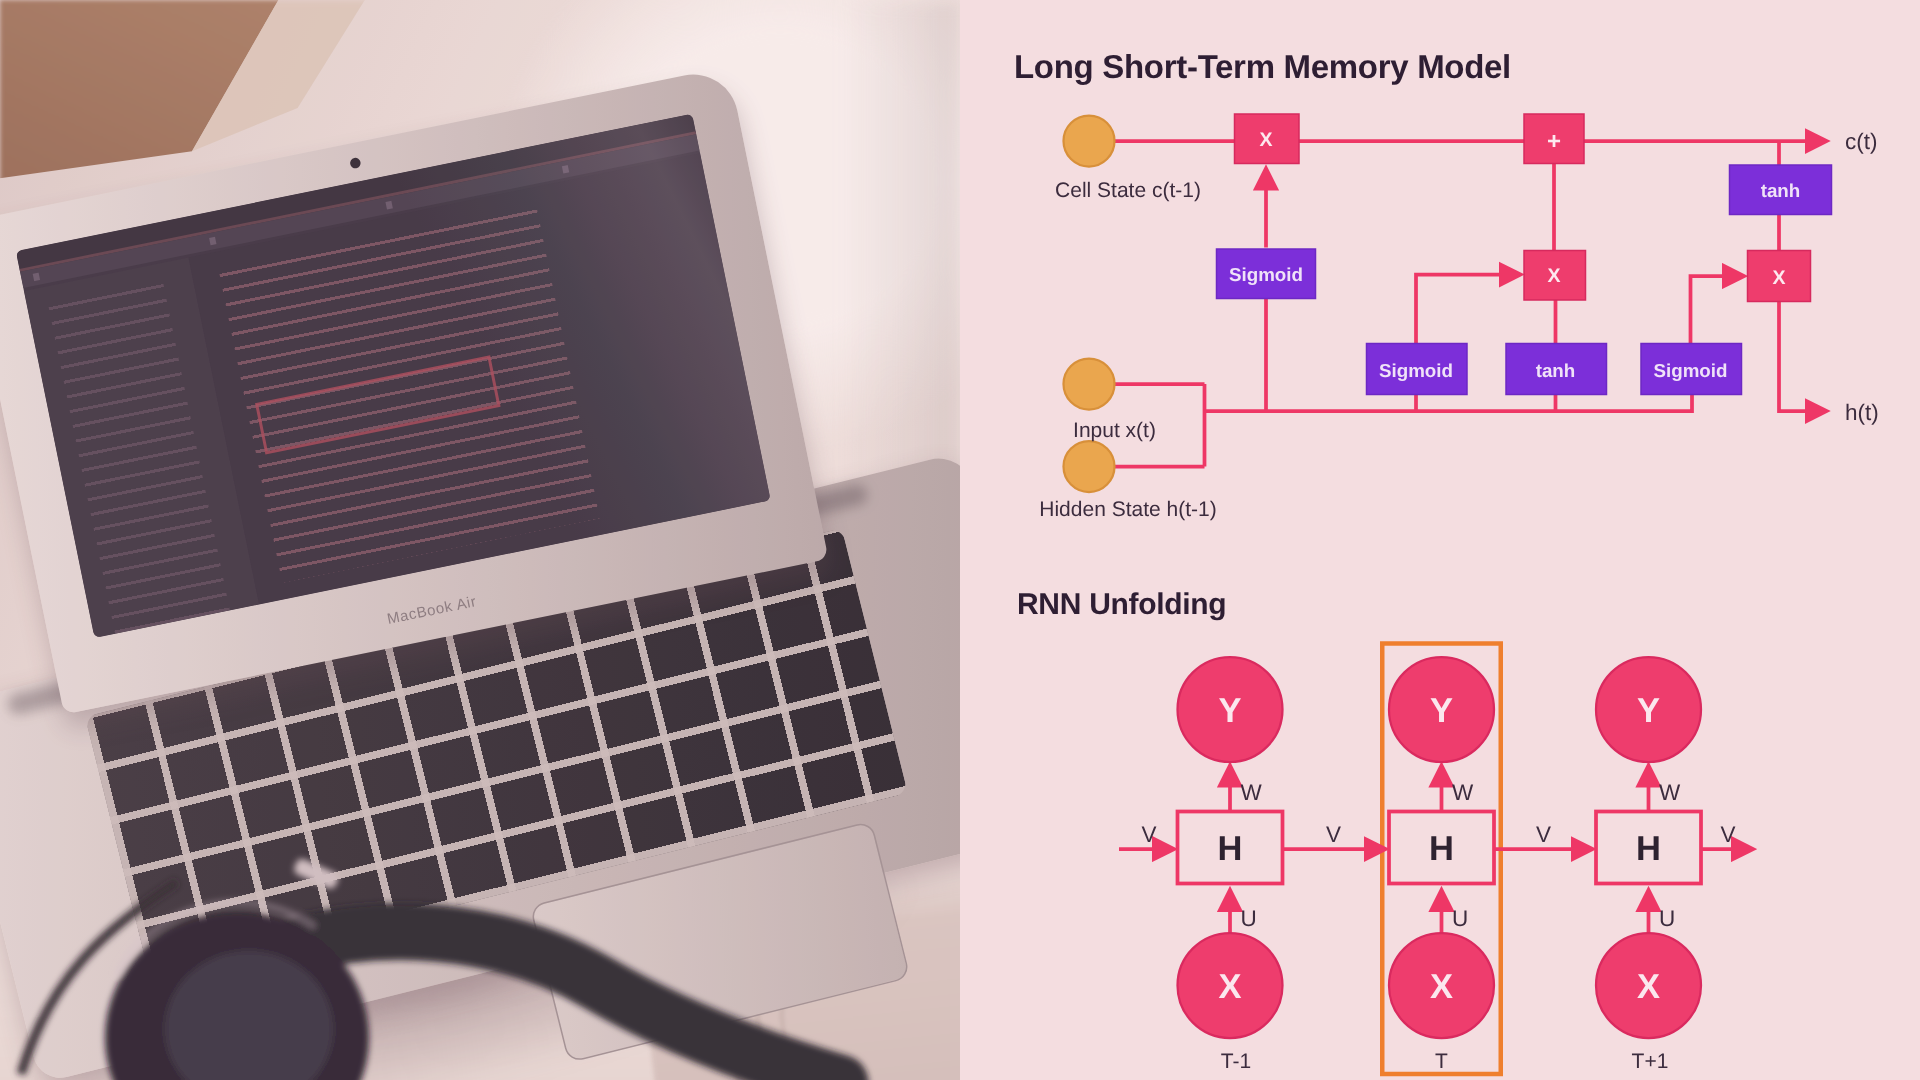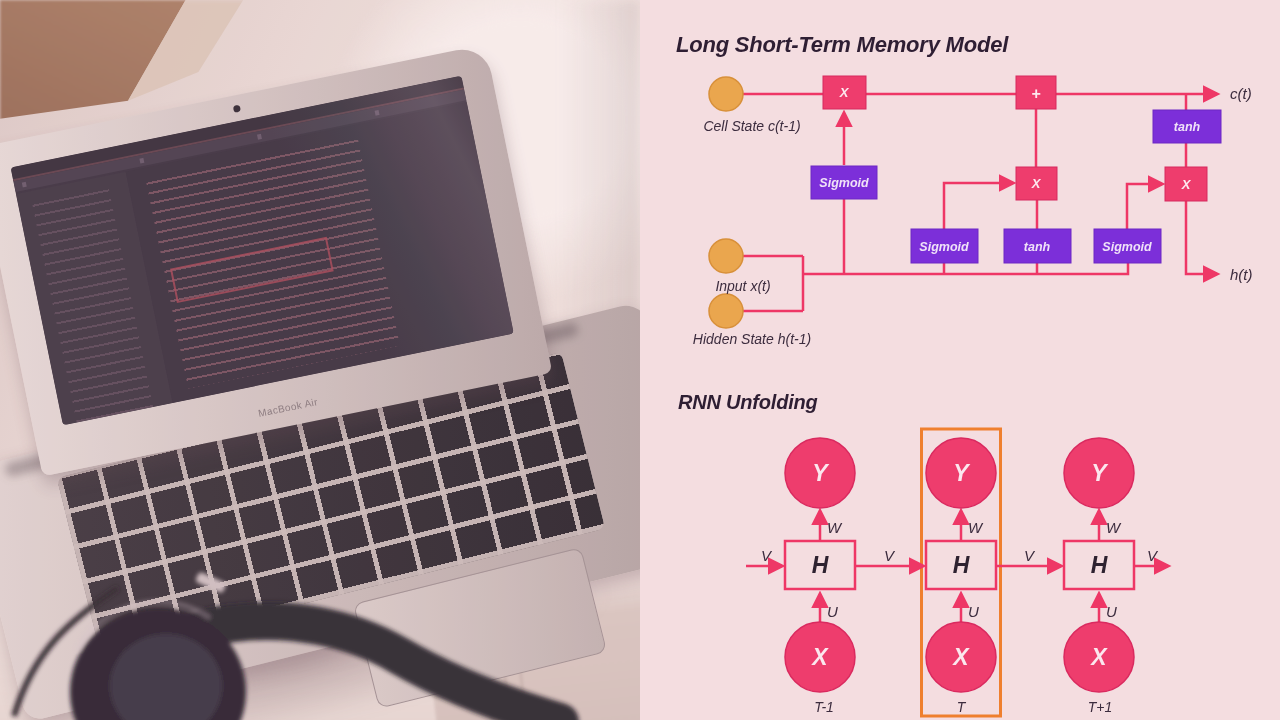--- a/index.html
+++ b/index.html
@@ -71,21 +71,21 @@
   .code-box{position:absolute;left:24px;top:44%;width:46%;height:15%;
          border:2px solid #a23848;opacity:.8;}
   .scr-glare{position:absolute;right:-10%;top:0;width:60%;height:100%;
          background:linear-gradient(75deg,transparent 28%,rgba(90,130,130,.10) 50%,rgba(205,185,200,.10) 62%,rgba(220,205,215,.14) 76%,transparent 94%);}
   .lid-label{position:absolute;bottom:13px;left:50%;transform:translateX(-60%);
          font-size:10px;color:#7b6e72;letter-spacing:.4px;white-space:nowrap;}
   .headphones{position:absolute;left:0;top:0;pointer-events:none;}
   .ph-wash{position:absolute;inset:0;background:rgba(242,203,209,.16);pointer-events:none;}
 
   
-  .panel{position:absolute;left:640px;top:0;width:640px;height:552px;background:#f4dde0;font-style:italic;}
+  .panel{position:absolute;left:640px;top:0;width:640px;height:552px;background:#f4dde0;}
   .panel-svg{position:absolute;left:0;top:0;}
   .panel-svg text{font-family:"Liberation Sans",sans-serif;}
   .ln{stroke:#ee3766;stroke-width:2.5;fill:none;}
   .mid{text-anchor:middle;}
   .t-title{font-size:22px;font-weight:800;fill:#2e1e33;letter-spacing:-.2px;}
   .t-title2{font-size:20px;font-weight:800;fill:#2e1e33;letter-spacing:-.2px;}
   .t-label{font-size:14px;font-weight:500;fill:#3c2c3e;}
   .t-out{font-size:15px;font-weight:500;fill:#3c2c3e;}
   .t-box{font-size:12.5px;font-weight:700;fill:#f0e2f8;}
   .t-op{font-size:13px;font-weight:700;fill:#fde9ef;}

